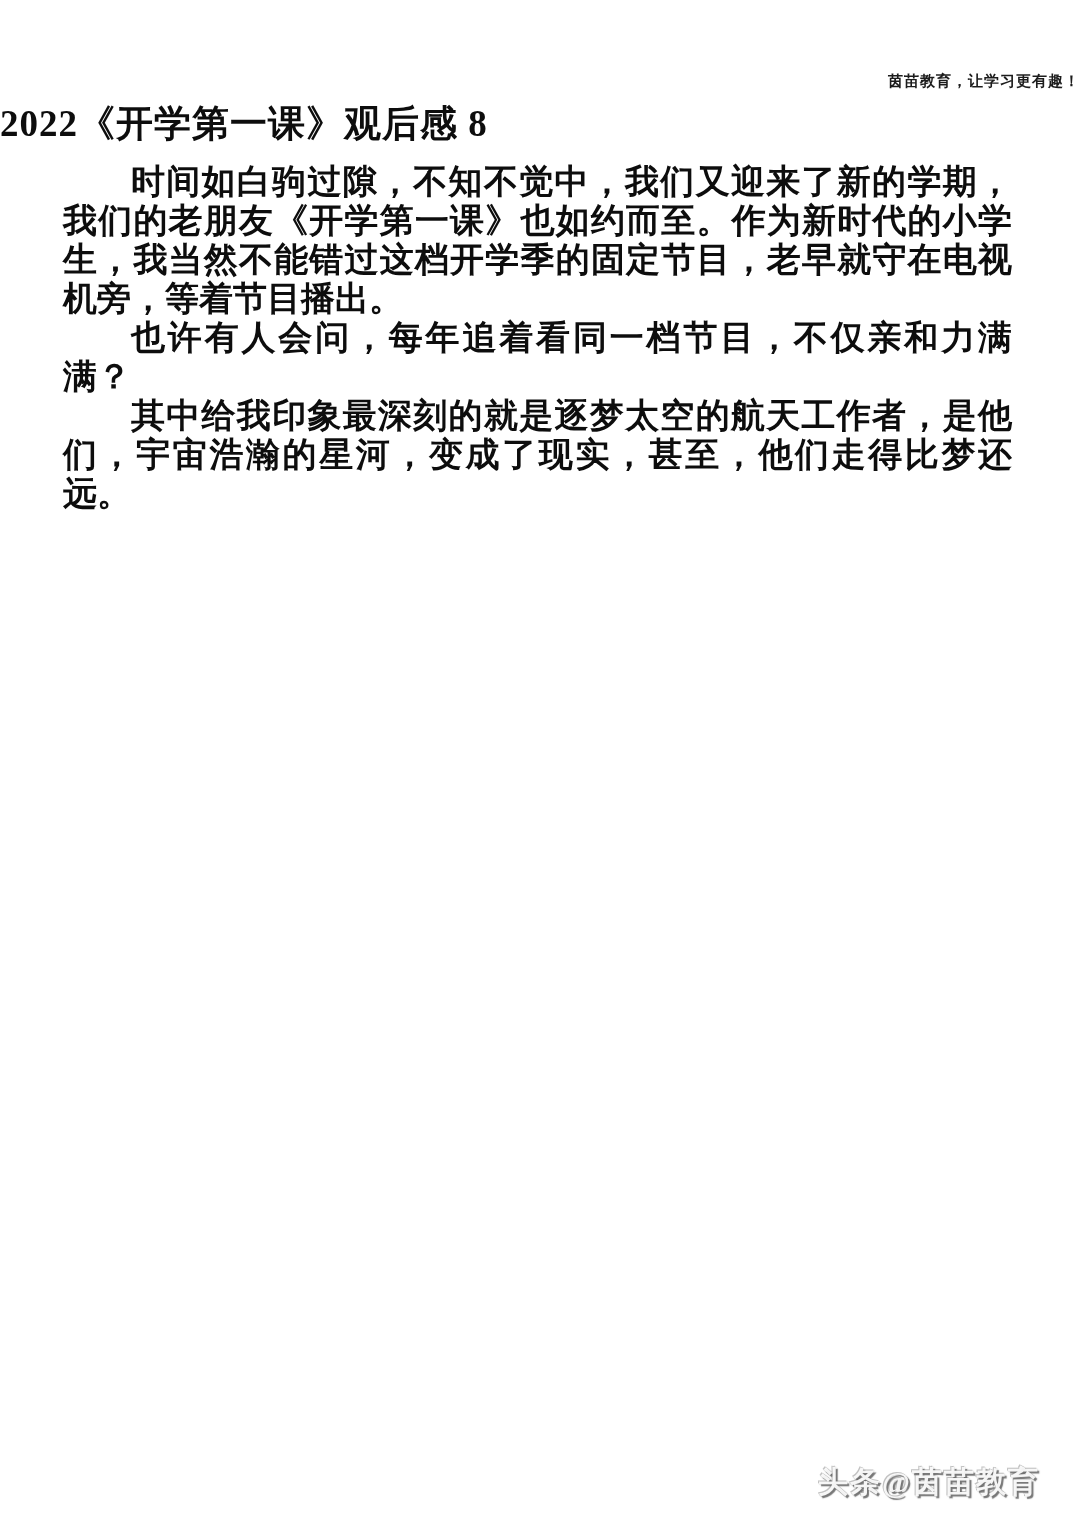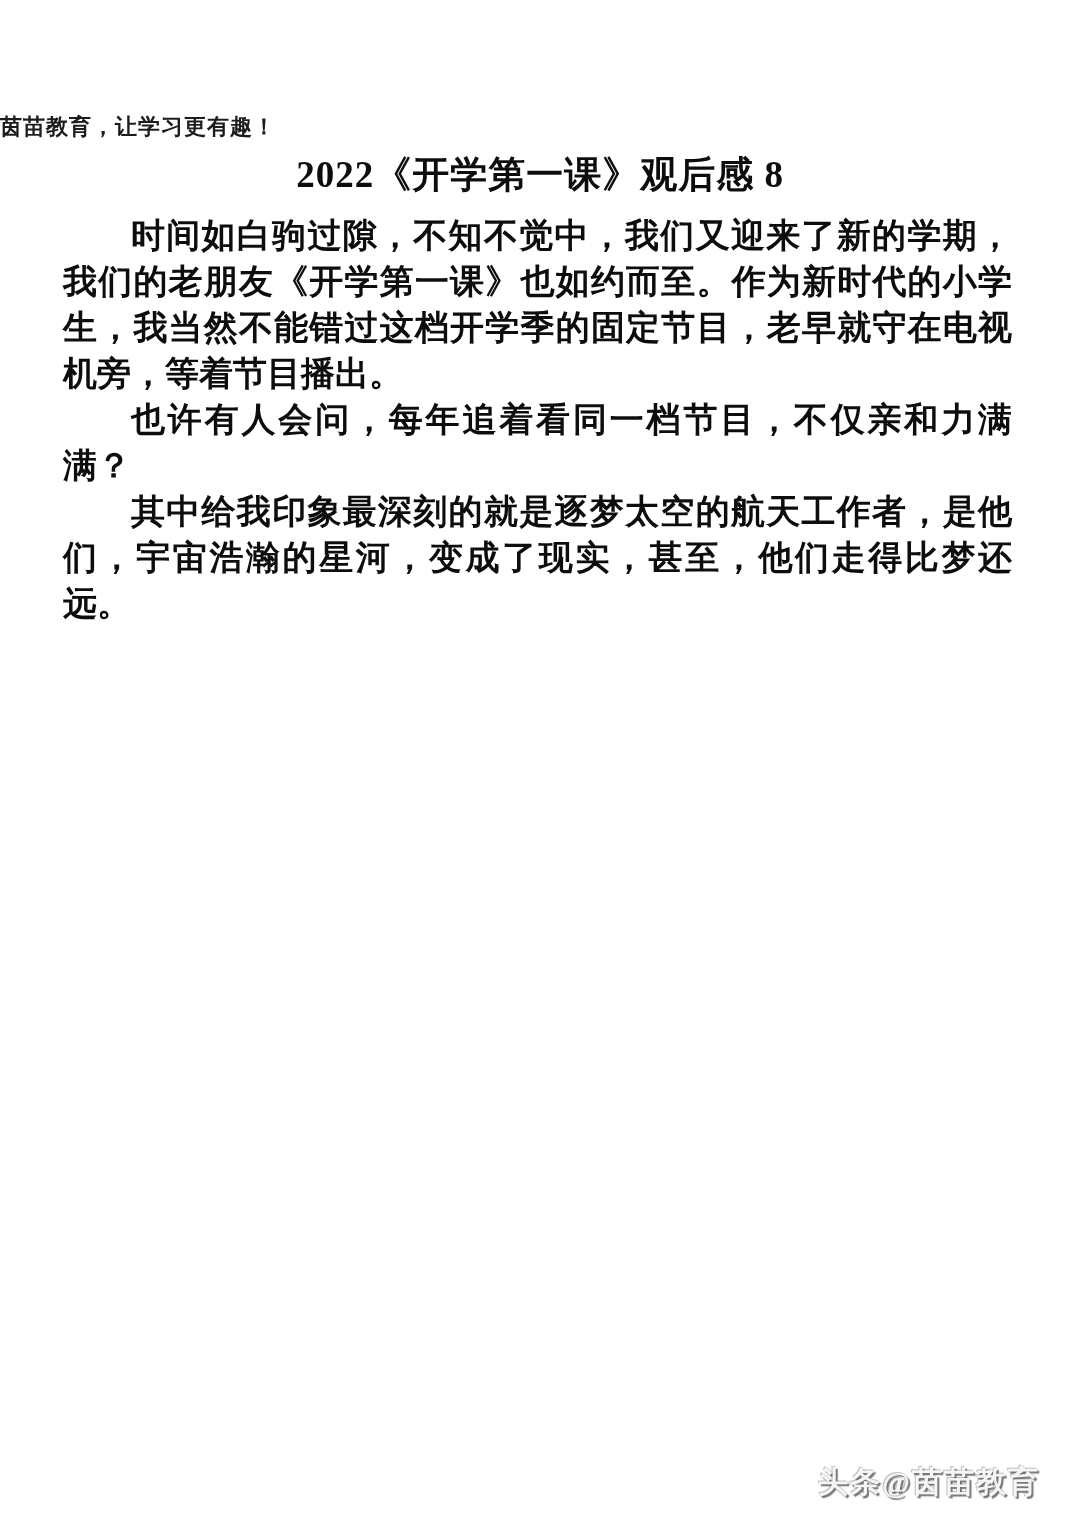--- a/index.html
+++ b/index.html
@@ -10,40 +10,39 @@
   .page {
     position: relative;
     width: 1080px;
     height: 1527px;
     background: #ffffff;
     overflow: hidden;
     font-family: "Liberation Serif", "DejaVu Serif", serif;
     color: #111111;
   }
   .site-slogan {
-    padding-top: 112px;
-    text-align: left;
-    font-size: 22px;
+    padding-top: 72px;
+    text-align: right;
+    font-size: 15px;
     font-weight: bold;
     letter-spacing: 1px;
     color: #1c1c1c;
   }
   .doc-title {
     margin: 8px 0 0 0;
-    text-align: center;
     font-size: 37px;
     font-weight: bold;
     letter-spacing: 1px;
     color: #0d0d0d;
   }
   .essay-body {
     padding: 13px 68px 0 63px;
     font-size: 34px;
     font-weight: bold;
-    line-height: 46px;
+    line-height: 39px;
     text-align: justify;
     color: #0d0d0d;
   }
   .essay-body p {
     margin: 0;
     text-indent: 2em;
   }
   .watermark {
     position: absolute;
     right: 40px;

